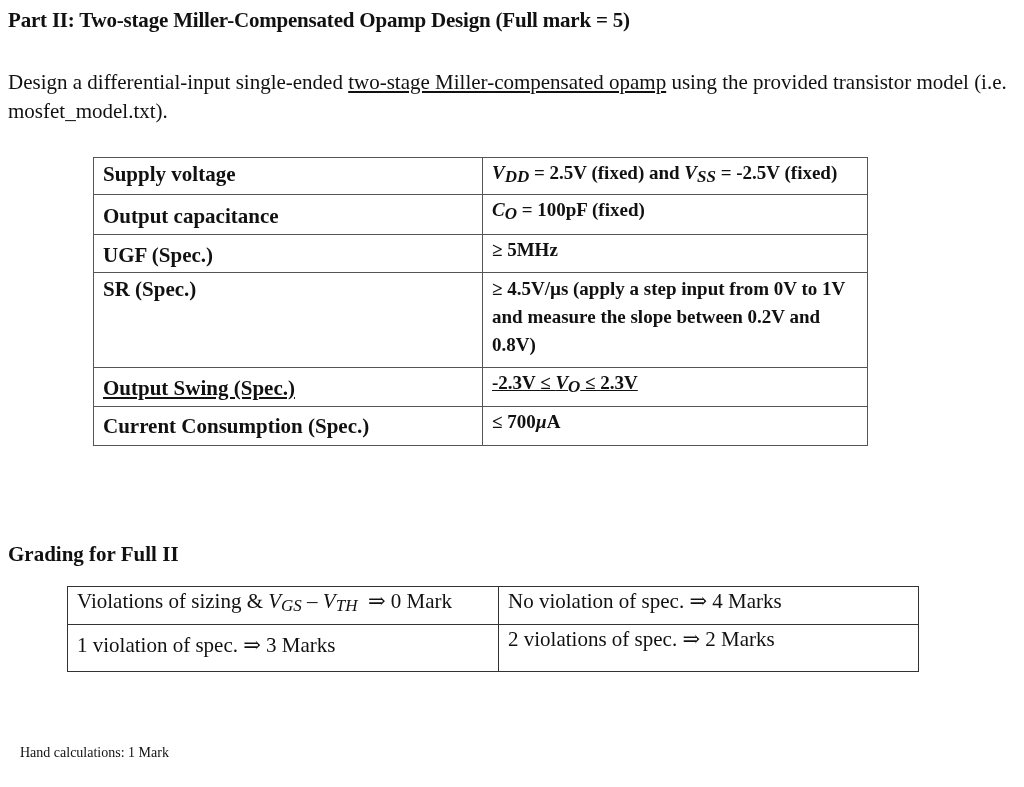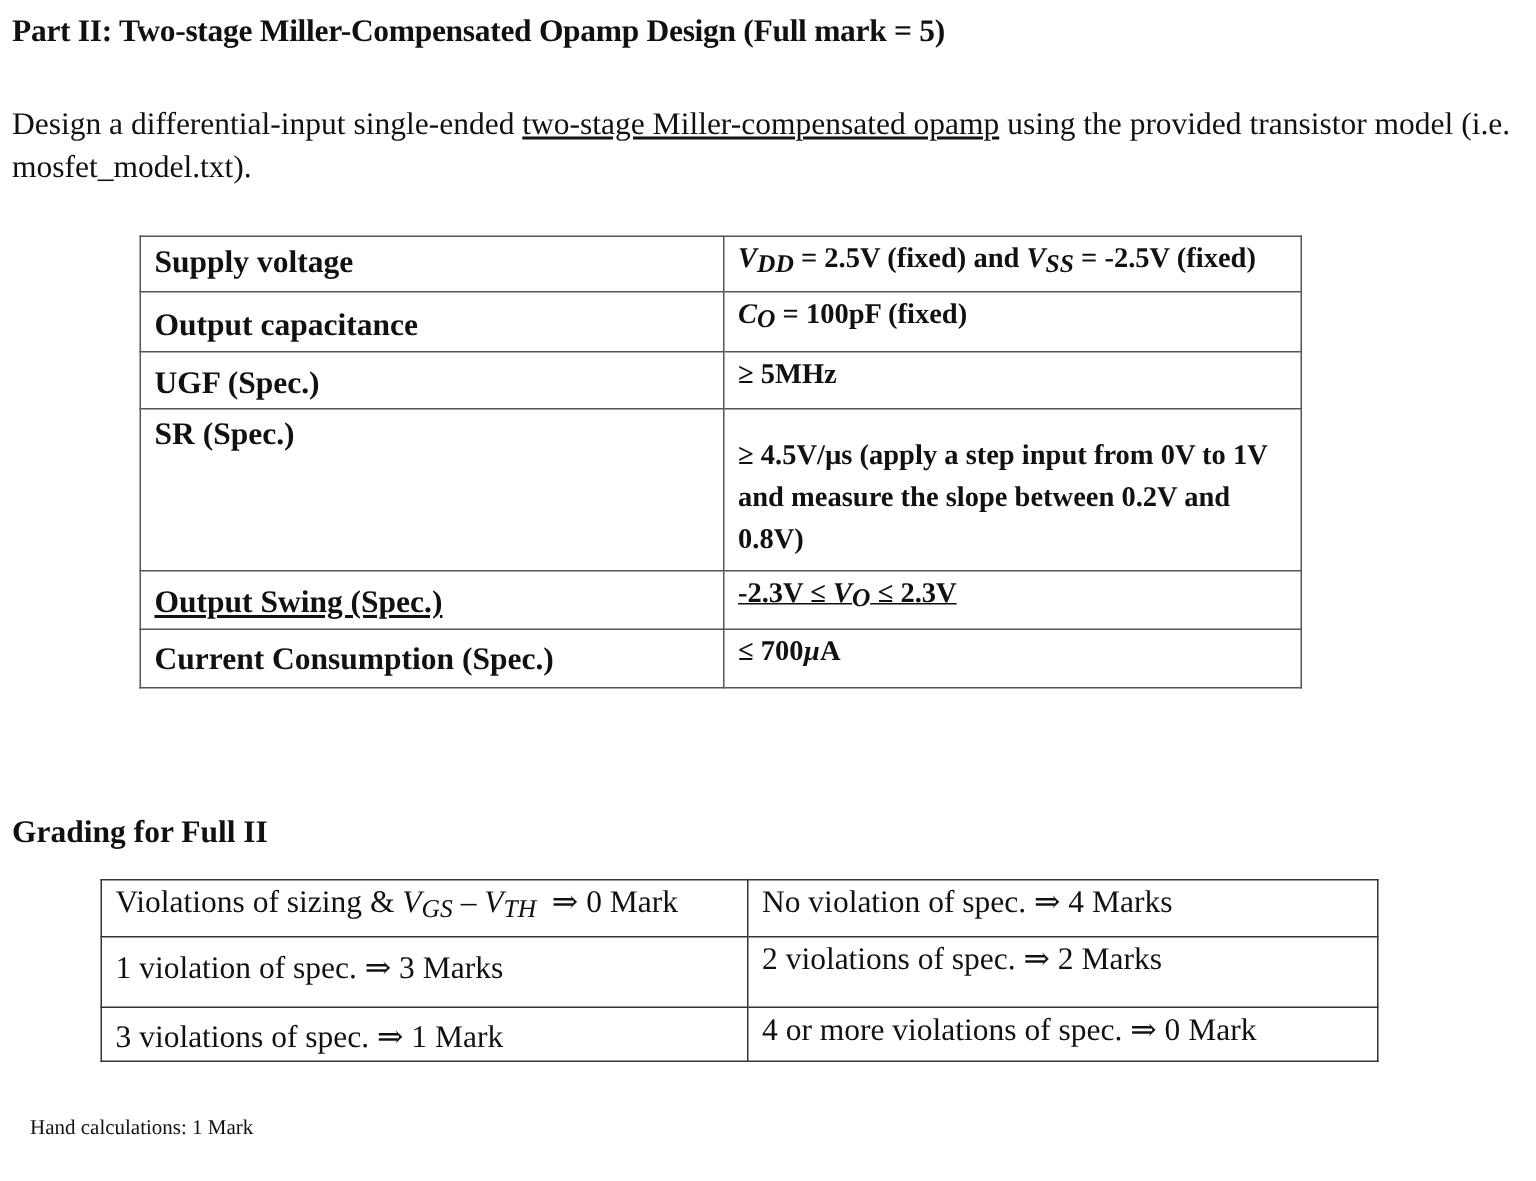--- a/index.html
+++ b/index.html
@@ -60,21 +60,21 @@
     line-height: 28px;
   }
   .spec-table tr.r0 td { height: 32px; }
   .spec-table tr.r1 td { height: 35px; }
   .spec-table tr.r1 td.label { padding-top: 9px; height: 30px; }
   .spec-table tr.r2 td { height: 36px; }
   .spec-table tr.r2 td.label { padding-top: 8px; height: 29px; }
   .spec-table tr.r3 td { height: 36px; }
   .spec-table tr.r3 td.label { padding-top: 8px; height: 29px; }
   .spec-table tr.r4 td { height: 90px; }
-  .spec-table tr.r4 td.value { padding-top: 17px; }
+  .spec-table tr.r4 td.value { padding-top: 2px; }
   .spec-table tr.r5 td { height: 37px; text-decoration: underline; }
   .spec-table tr.r5 td.label { padding-top: 8px; height: 30px; }
   .spec-table tr.r6 td { height: 36px; }
   .spec-table tr.r6 td.label { padding-top: 8px; height: 29px; }
   .spec-table tr.r7 td { height: 37px; }
   .spec-table tr.r7 td.label { padding-top: 7px; height: 30px; }
 
   .it { font-style: italic; }
   sub.s { font-size: 17px; vertical-align: -3px; font-style: italic; }
   sup.d { font-size: 12px; vertical-align: 8px; }
@@ -155,20 +155,16 @@
 <table class="grade-table">
   <tbody>
       <tr class="g0">
     <td class="left"><span>Violations of sizing &amp; </span><span class="it">V</span><sub class="s">GS</sub><span> – </span><span class="it">V</span><sub class="s">TH</sub><span style="white-space:pre">  ⇒ 0 Mark</span></td>
     <td>No violation of  spec. ⇒ 4 Marks</td>
   </tr>
   <tr class="g1">
     <td class="left">1 violation of  spec. ⇒ 3 Marks</td>
     <td>2 violations of  spec. ⇒ 2 Marks</td>
   </tr>
-  <tr class="g2">
-    <td class="left">3 violations of  spec. ⇒ 1 Mark</td>
-    <td>4 or more violations of  spec. ⇒ 0 Mark</td>
-  </tr>
 </tbody>
   </table>
 
 <div class="footer">Hand calculations: 1 Mark</div>
 
 </body></html>

